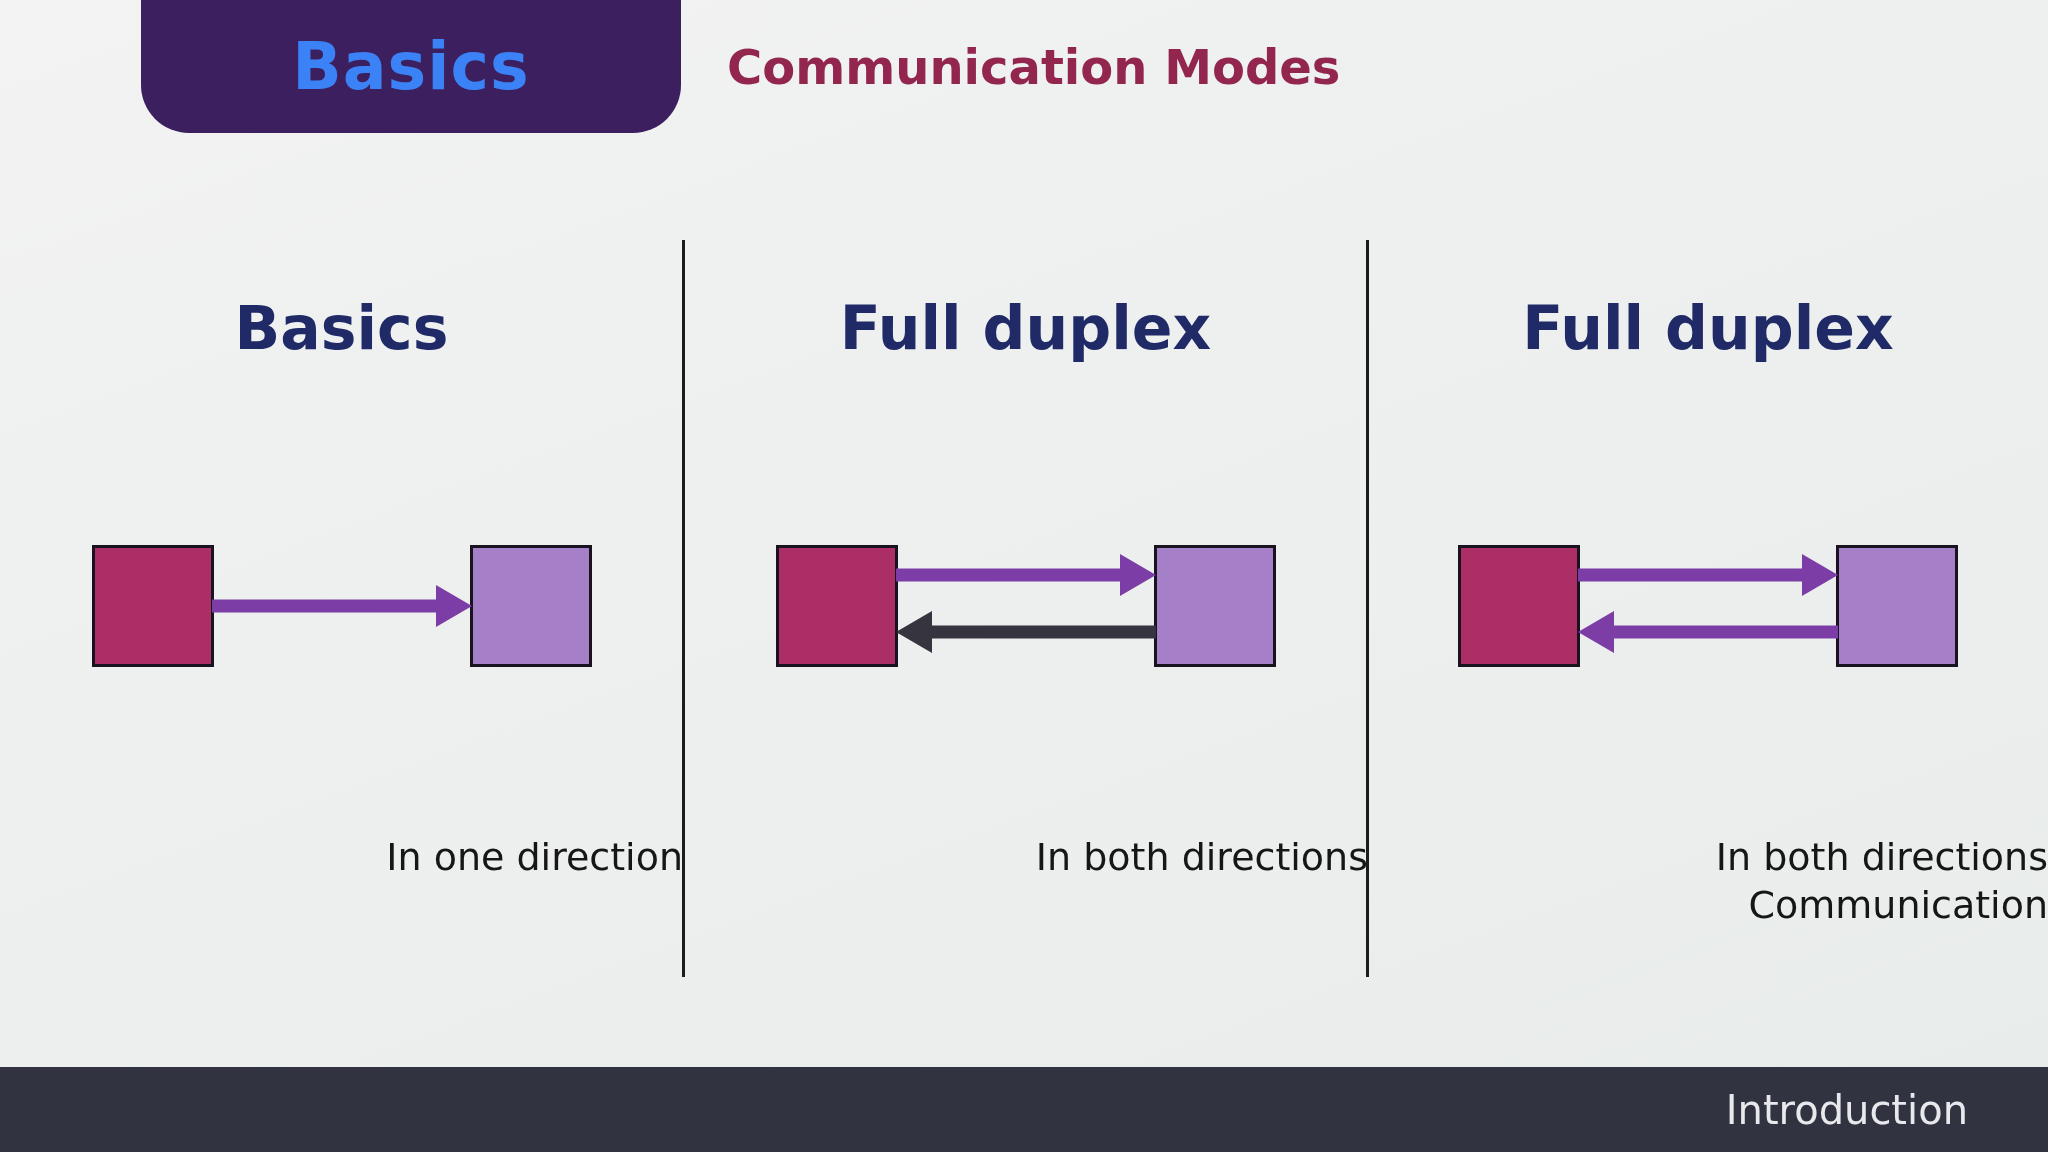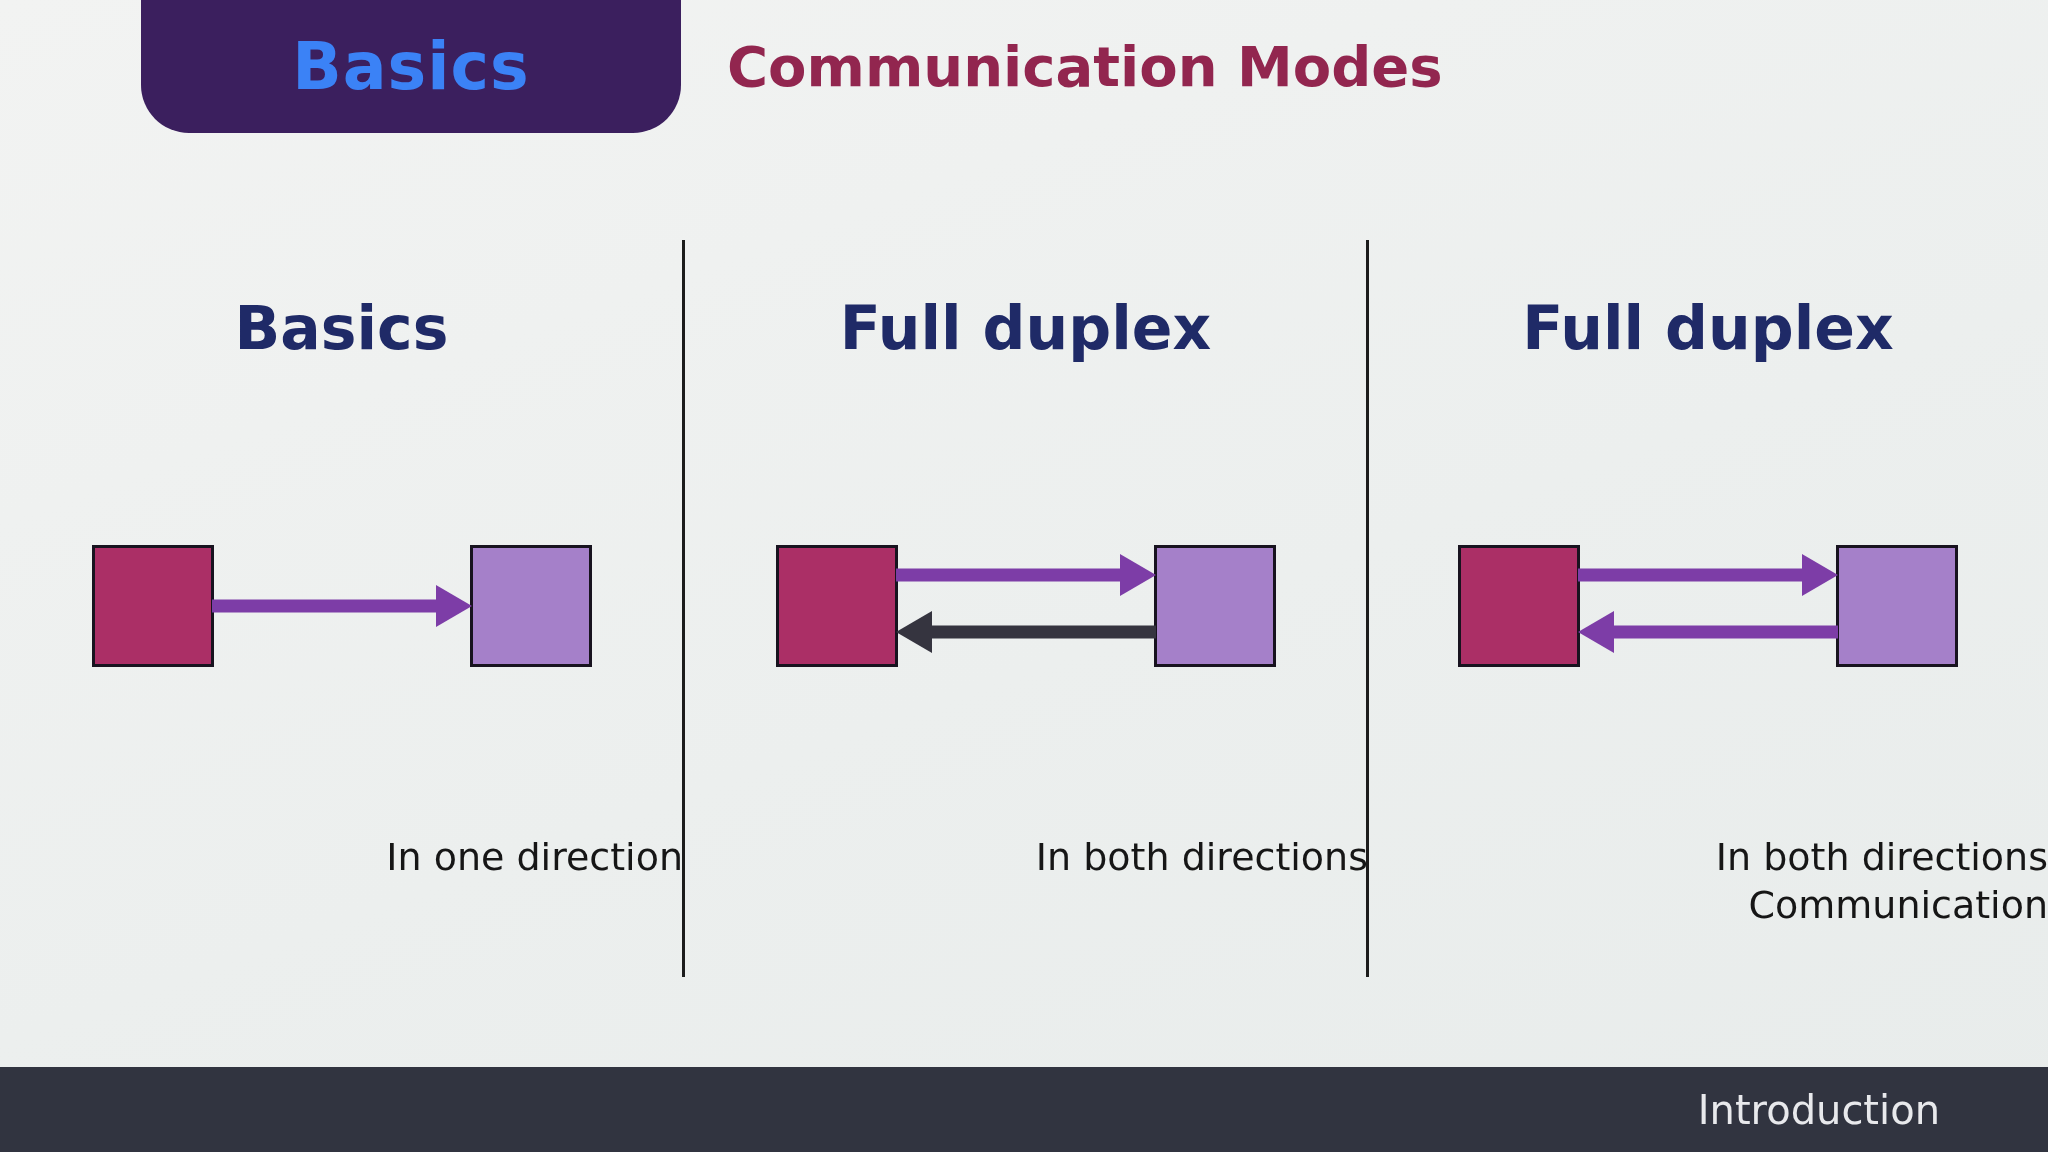--- a/index.html
+++ b/index.html
@@ -40,21 +40,21 @@
     letter-spacing: 1px;
   }
   .slide-title {
     position: absolute;
     left: 727px;
     top: 0;
     height: 133px;
     display: flex;
     align-items: center;
     color: #92264f;
-    font-size: 56px;
+    font-size: 48px;
     font-weight: bold;
     letter-spacing: 0px;
     white-space: nowrap;
   }
 
   
   .columns {
     position: absolute;
     left: 0;
     top: 240px;
@@ -174,21 +174,21 @@
     position: absolute;
     left: 0;
     bottom: 0;
     width: 2048px;
     height: 85px;
     background: #313440;
     display: flex;
     align-items: center;
     justify-content: flex-end;
     box-sizing: border-box;
-    padding-right: 108px;
+    padding-right: 80px;
   }
   .footer-label {
     color: #e8e9ec;
     font-size: 40px;
   }
 </style>
 </head>
 <body>
 
 <div class="stage">

